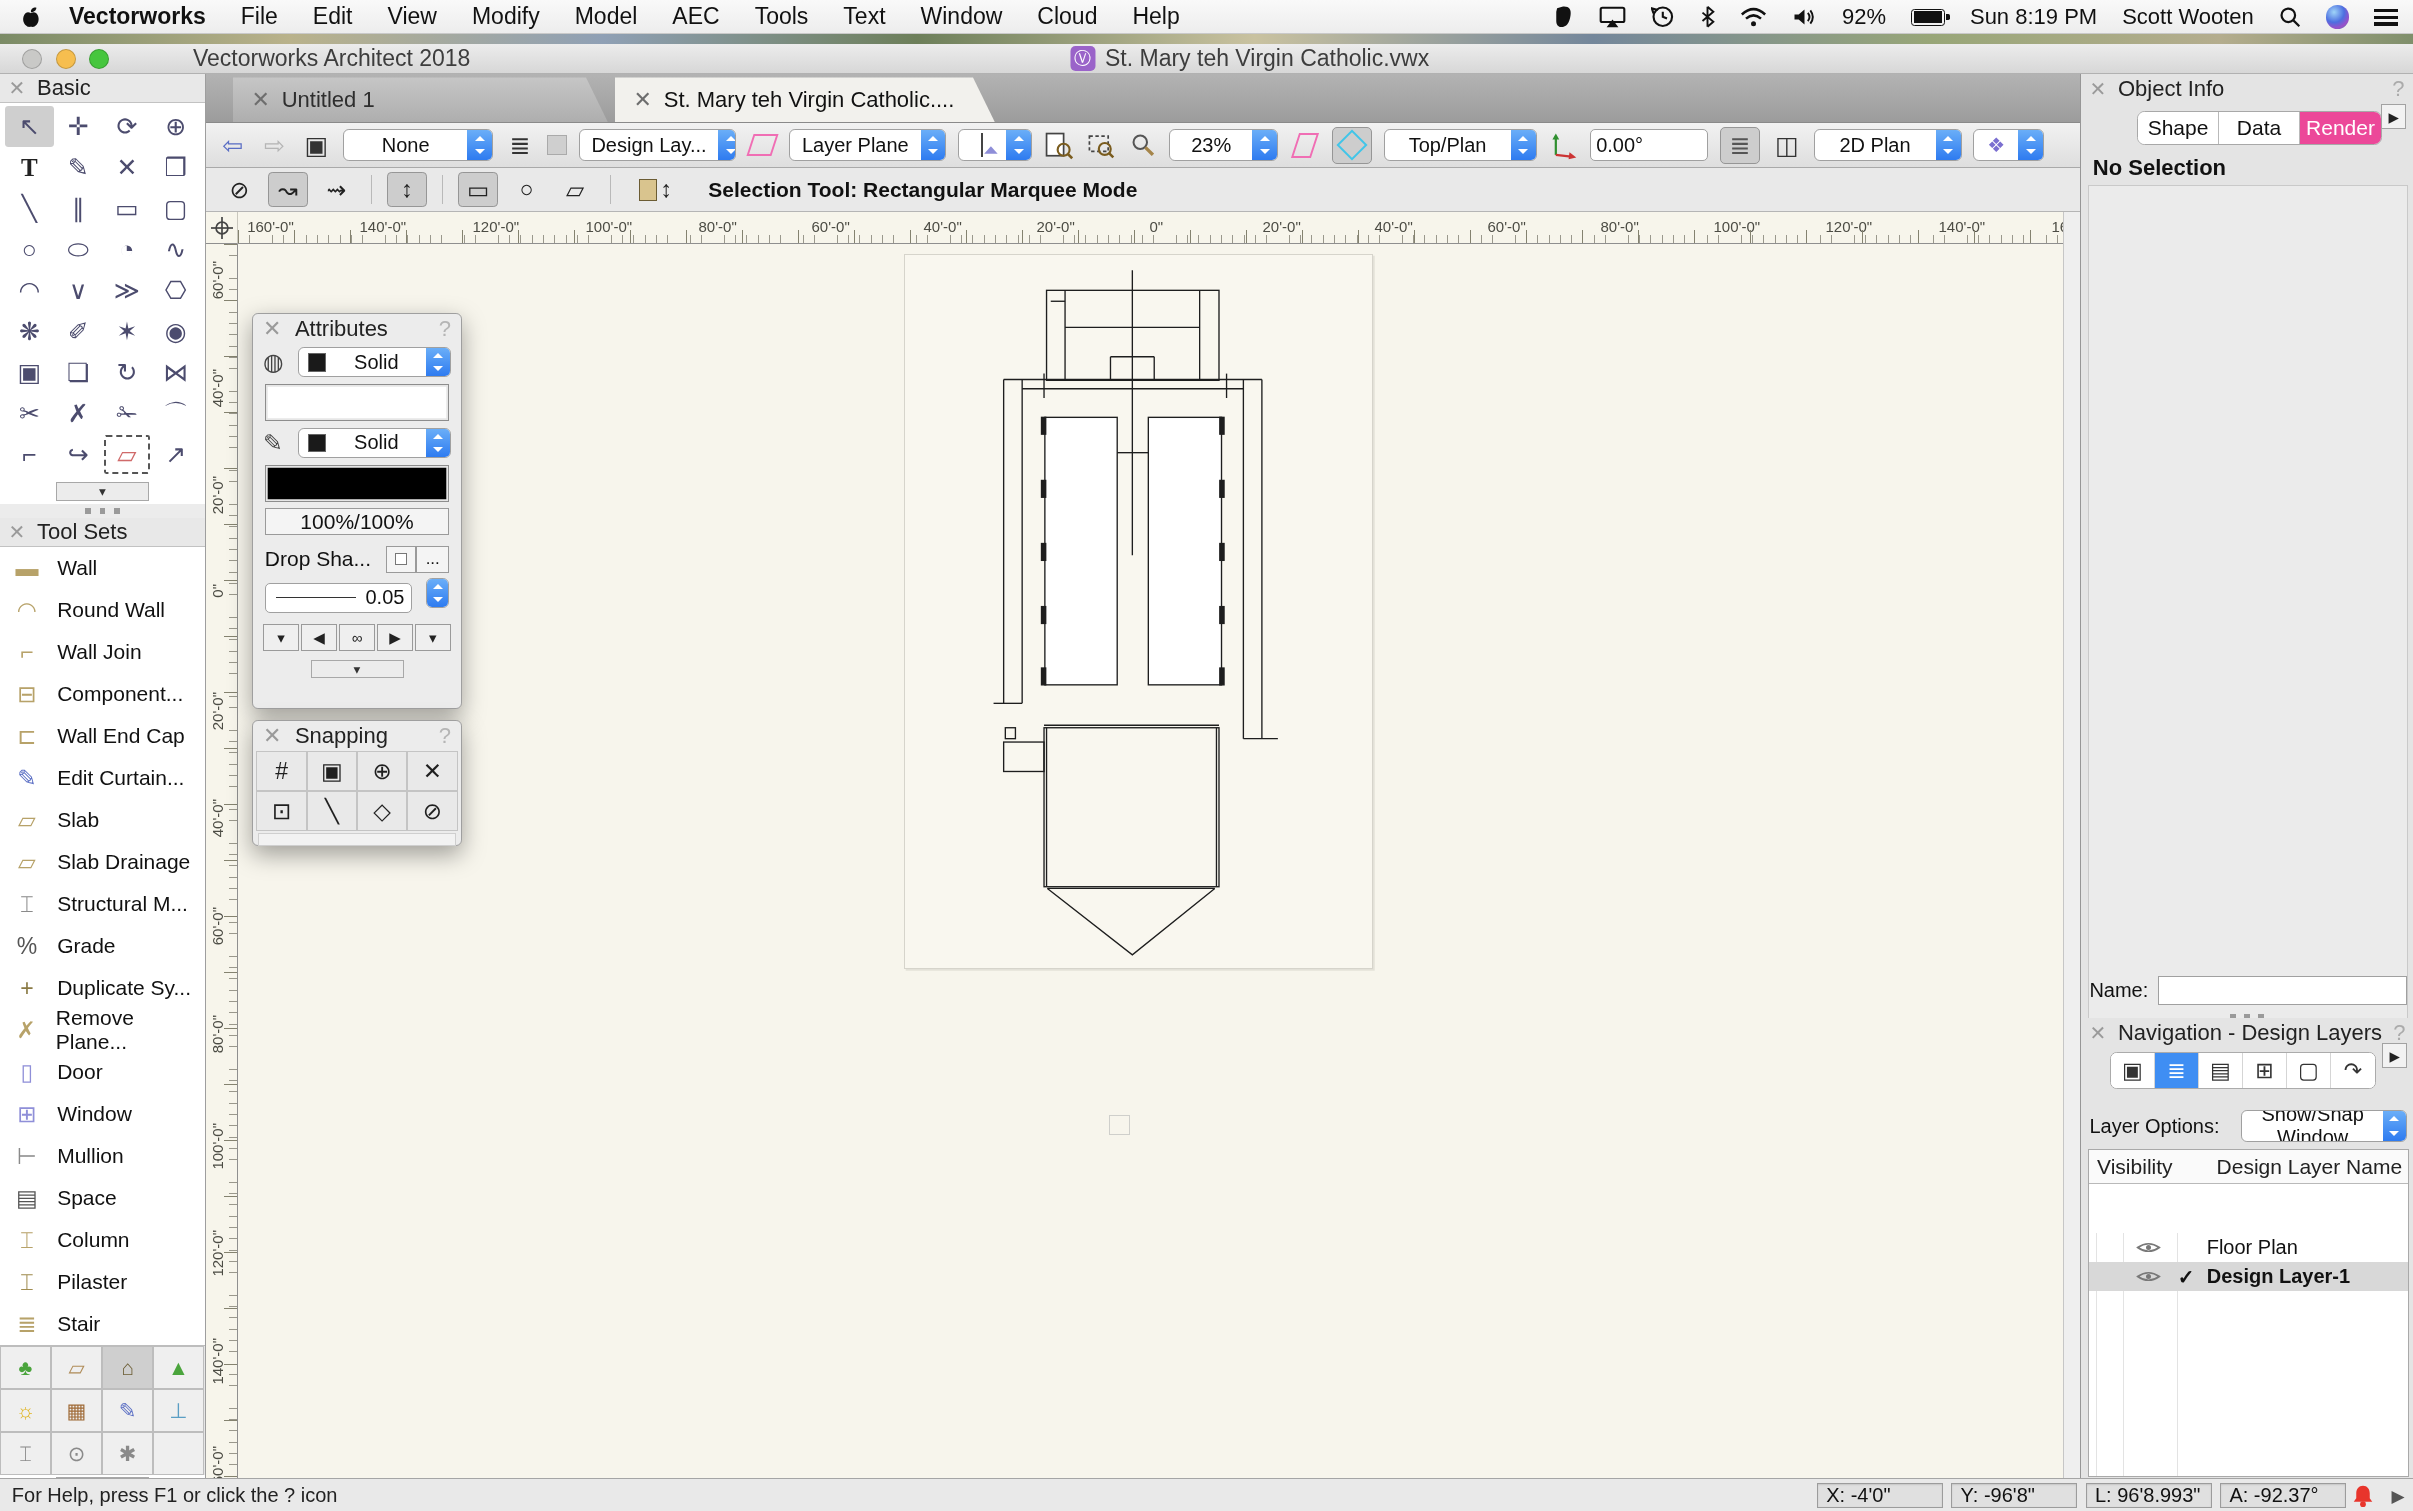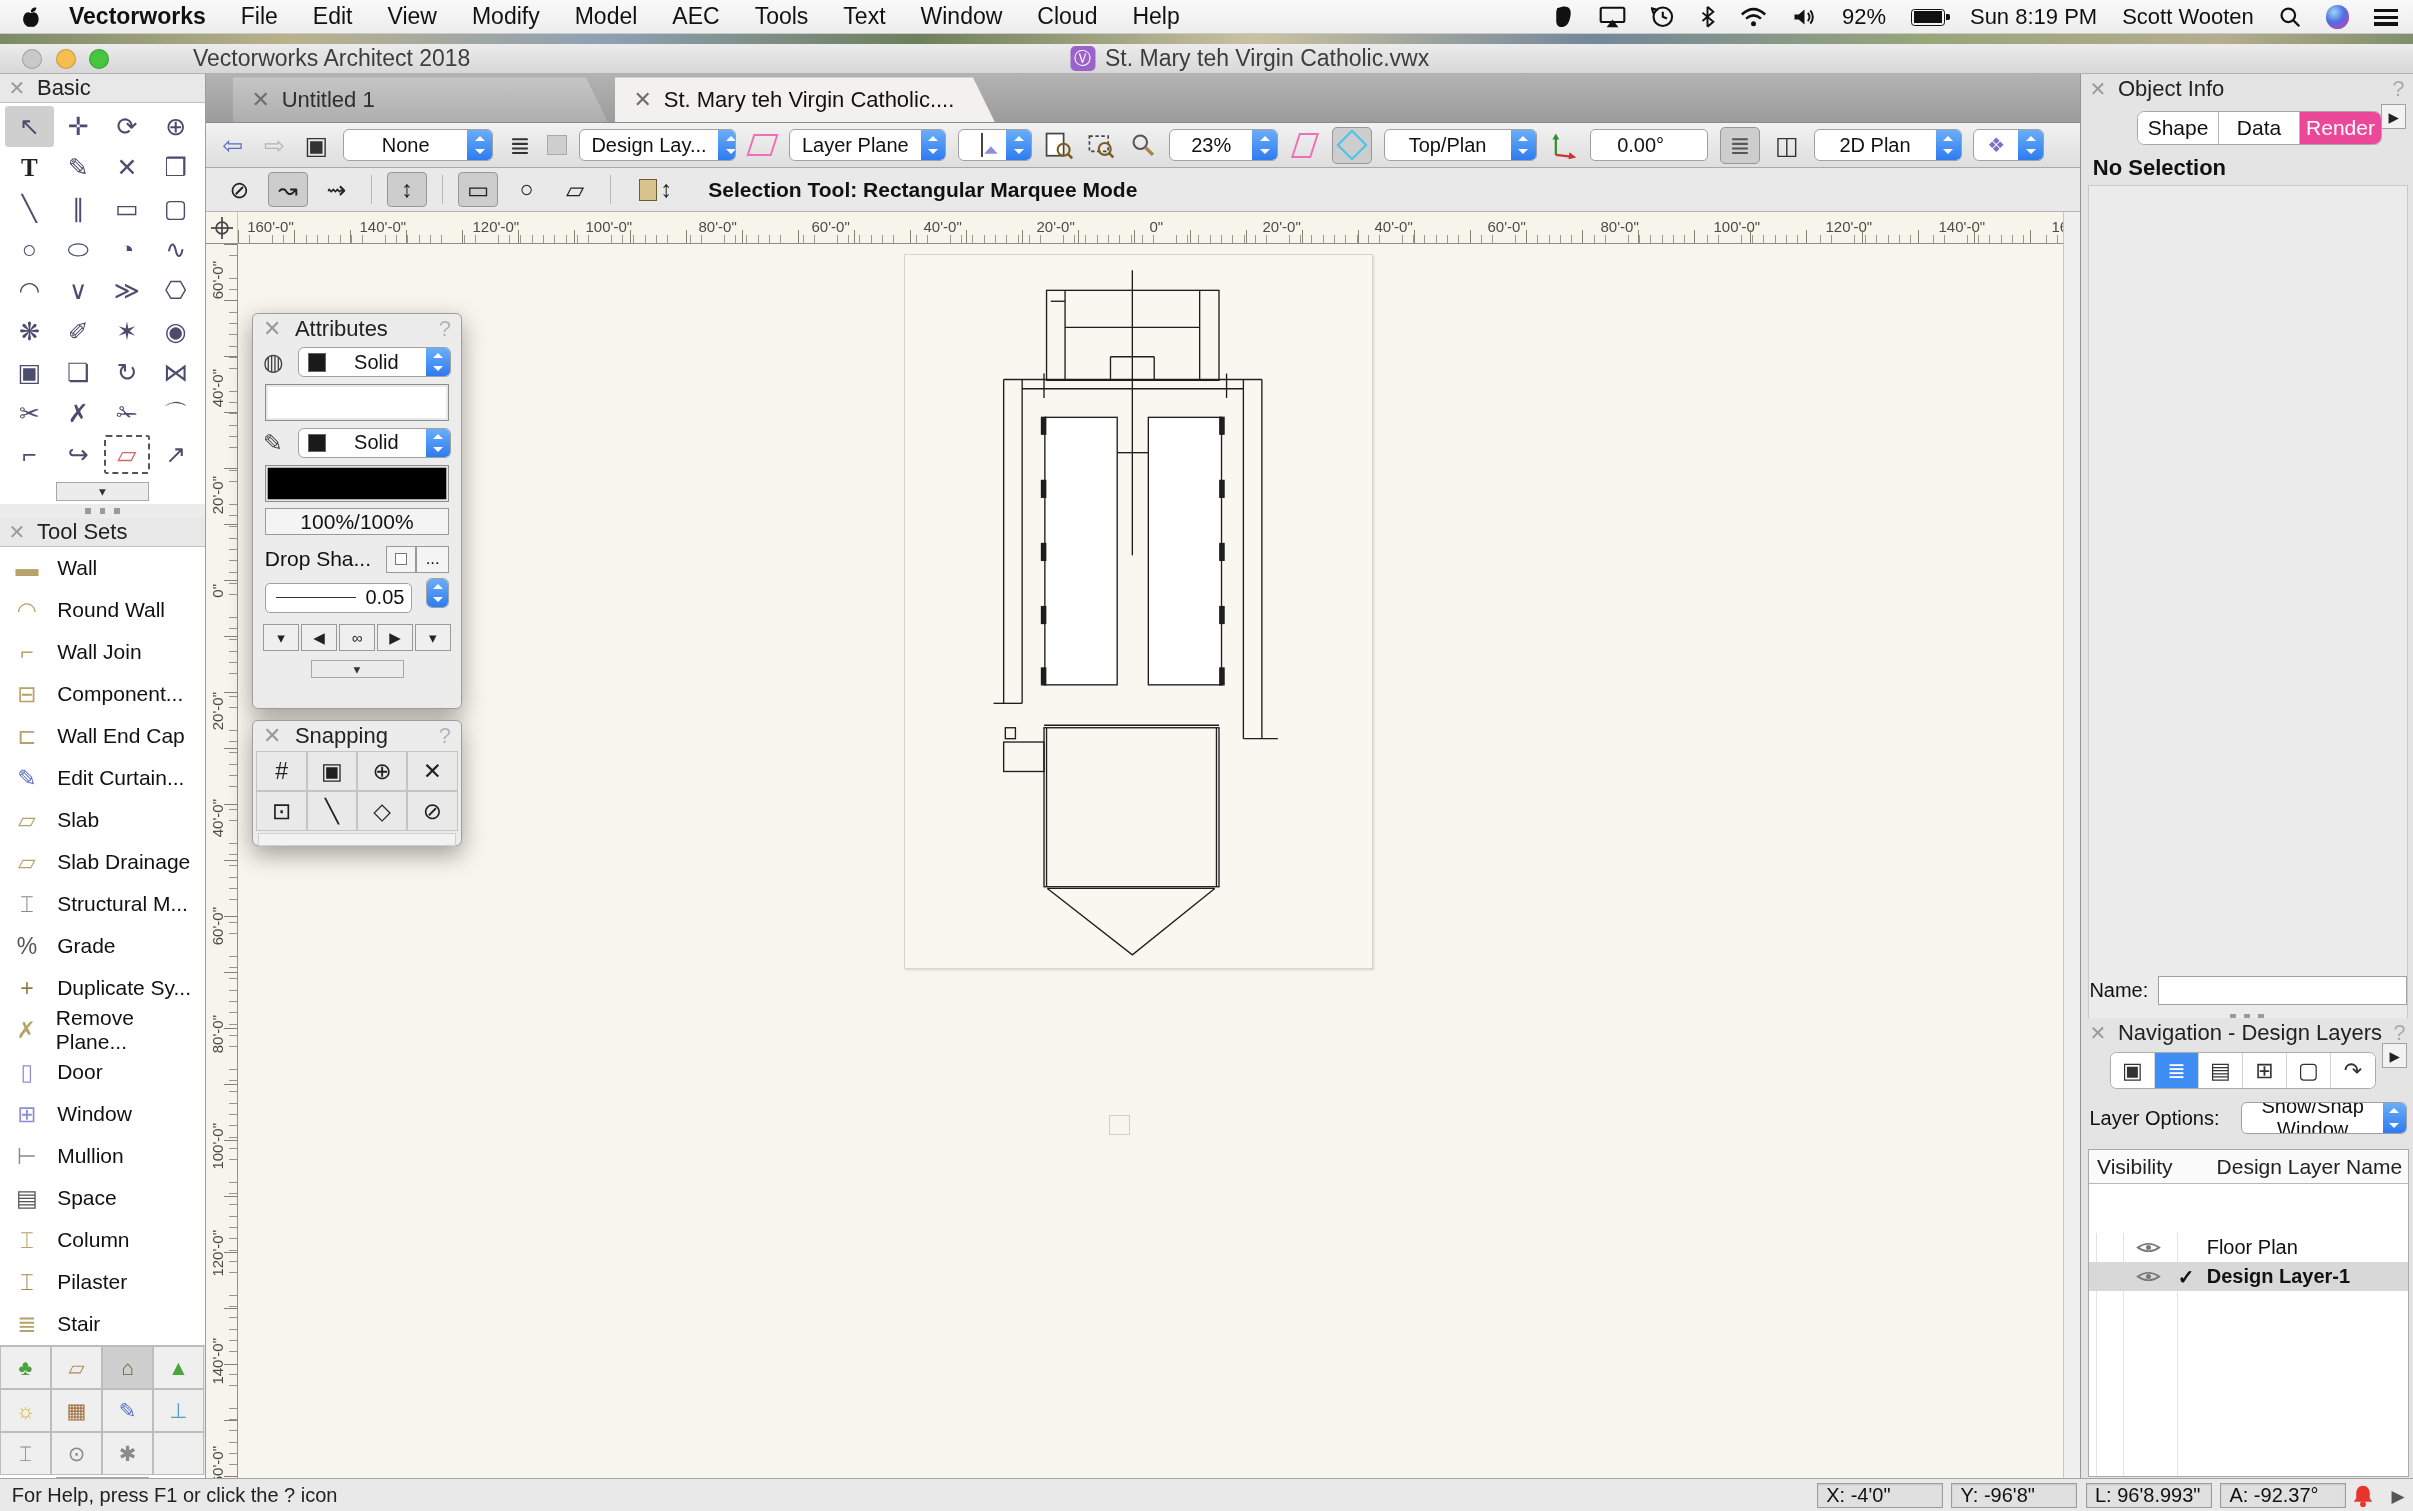--- a/index.html
+++ b/index.html
@@ -42,21 +42,21 @@
   
   #toolbar { left:206px; top:123px; width:2207px; height:45px; background:linear-gradient(#f2f2f2,#dedede); border-bottom:0.8px solid #a9a9a9; display:flex; align-items:center; gap:11.8px; padding:0 11.8px; }
   .tb-ic { font-size:25px; color:#333; display:inline-flex; align-items:center; justify-content:center; min-width:30px; }
   .dd { height:32px; background:#fff; border:0.8px solid #a0a0a0; border-radius:5.9px; display:inline-flex; align-items:center; overflow:hidden; }
   .dd .lbl { padding:0 11.8px; font-size:20px; flex:1; text-align:center; white-space:nowrap; }
   .dd .cap { width:25px; align-self:stretch; background:linear-gradient(#6aaef8,#2e7bf0); position:relative; }
   .dd .cap::before, .dd .cap::after { content:""; position:absolute; left:7.6px; border-left:5px solid transparent; border-right:5px solid transparent; }
   .dd .cap::before { top:5.9px; border-bottom:5.9px solid #fff; }
   .dd .cap::after { bottom:5.9px; border-top:5.9px solid #fff; }
   .swatch { width:18.5px; height:18.5px; background:#1a1a1a; border:0.8px solid #666; margin-left:8.4px; }
-  .tb-input { height:32px; background:#fff; border:0.8px solid #a0a0a0; border-radius:5px; font-size:20px; display:inline-flex; align-items:center; padding:0 26px; }
+  .tb-input { height:32px; background:#fff; border:0.8px solid #a0a0a0; border-radius:5px; font-size:20px; display:inline-flex; align-items:center; padding:0 5px; }
   .tb-btn { height:37px; min-width:40px; display:inline-flex; align-items:center; justify-content:center; border-radius:5px; }
   .tb-btn.sel { background:#cdcdcd; border:0.8px solid #969696; }
   .pink-plane { width:25px; height:22px; border:2.5px solid #f06eb4; transform:skewX(-18deg); }
   .cyan-diamond { width:22px; height:22px; border:2.5px solid #41c5e8; transform:rotate(45deg); }
   .page-ic { position:relative; width:22px; height:27px; background:#fff; border:1.7px solid #444; }
   .page-ic::after { content:""; position:absolute; left:1.7px; bottom:1.7px; width:13.5px; height:7.6px; background:#8e8ed8; clip-path:polygon(0 100%,50% 0,100% 100%); }
 
   
   #modebar { left:206px; top:168px; width:2207px; height:44px; background:#e9e9e9; border-bottom:0.8px solid #b5b5b5; display:flex; align-items:center; gap:8.4px; padding:0 13.5px; }
   .mode-btn { width:40px; height:35px; display:inline-flex; align-items:center; justify-content:center; font-size:23.6px; color:#222; border-radius:4.2px; }
@@ -136,21 +136,21 @@
   .arrow-box { position:absolute; width:25px; height:25px; border:0.8px solid #a2a2a2; background:#f2f2f2; display:flex; align-items:center; justify-content:center; font-size:13.5px; color:#222; }
   #oi-noselection { position:absolute; left:11.8px; top:81px; font-size:22px; font-weight:700; }
   #oi-well { position:absolute; left:6.7px; top:111px; width:320px; height:860px; background:#ebebeb; border:0.8px solid #c9c9c9; }
   #oi-name-row { position:absolute; left:8.4px; top:902px; width:318px; display:flex; align-items:center; gap:10px; font-size:20px; }
   #oi-name-input { flex:1; height:29px; background:#fff; border:0.8px solid #a0a0a0; }
   #nav-pal { position:absolute; left:0; top:944px; width:333px; height:459px; }
   .nav-toolbar { position:absolute; left:29px; top:34px; height:37px; display:flex; background:#fff; border:0.8px solid #ababab; border-radius:6.7px; overflow:hidden; }
   .nav-tb-btn { width:44px; display:flex; align-items:center; justify-content:center; font-size:22px; color:#333; border-right:0.8px solid #d5d5d5; background:#fff; }
   .nav-tb-btn:last-child { border-right:none; }
   .nav-tb-btn.active { background:#3f8ef3; color:#fff; }
-  .layer-opts { position:absolute; left:8.4px; top:84px; width:318px; display:flex; align-items:center; gap:22px; font-size:20px; }
+  .layer-opts { position:absolute; left:8.4px; top:92px; width:318px; display:flex; align-items:center; gap:22px; font-size:20px; }
   .lo-dd { flex:1; height:32px; background:#fff; border:0.8px solid #a0a0a0; border-radius:5.9px; display:flex; align-items:center; overflow:hidden; }
   .lo-dd .lbl { flex:1; text-align:center; font-size:20px; }
   .lo-dd .cap { width:23.6px; align-self:stretch; background:linear-gradient(#6aaef8,#2e7bf0); position:relative; }
   .lo-dd .cap::before,.lo-dd .cap::after { content:""; position:absolute; left:6.7px; border-left:5px solid transparent; border-right:5px solid transparent; }
   .lo-dd .cap::before { top:5px; border-bottom:5px solid #fff; }
   .lo-dd .cap::after { bottom:5px; border-top:5px solid #fff; }
   #layer-table { position:absolute; left:6.7px; top:131px; width:321px; bottom:0; background:#fff; border:0.8px solid #a9a9a9; }
   #lt-header { height:34px; border-bottom:0.8px solid #b9b9b9; background:#fafafa; display:flex; align-items:center; font-size:21px; color:#222; }
   #lt-body { position:absolute; top:35px; left:0; right:0; bottom:0;
      background:linear-gradient(90deg, transparent 0 6.7px, #e3e3e3 6.7px 7.6px, transparent 7.6px 34px, #e3e3e3 34px 35px, transparent 35px 61px, #e3e3e3 61px 61px, transparent 61px 88px, #e3e3e3 88px 89px, transparent 89px);margin-top:48px; }

